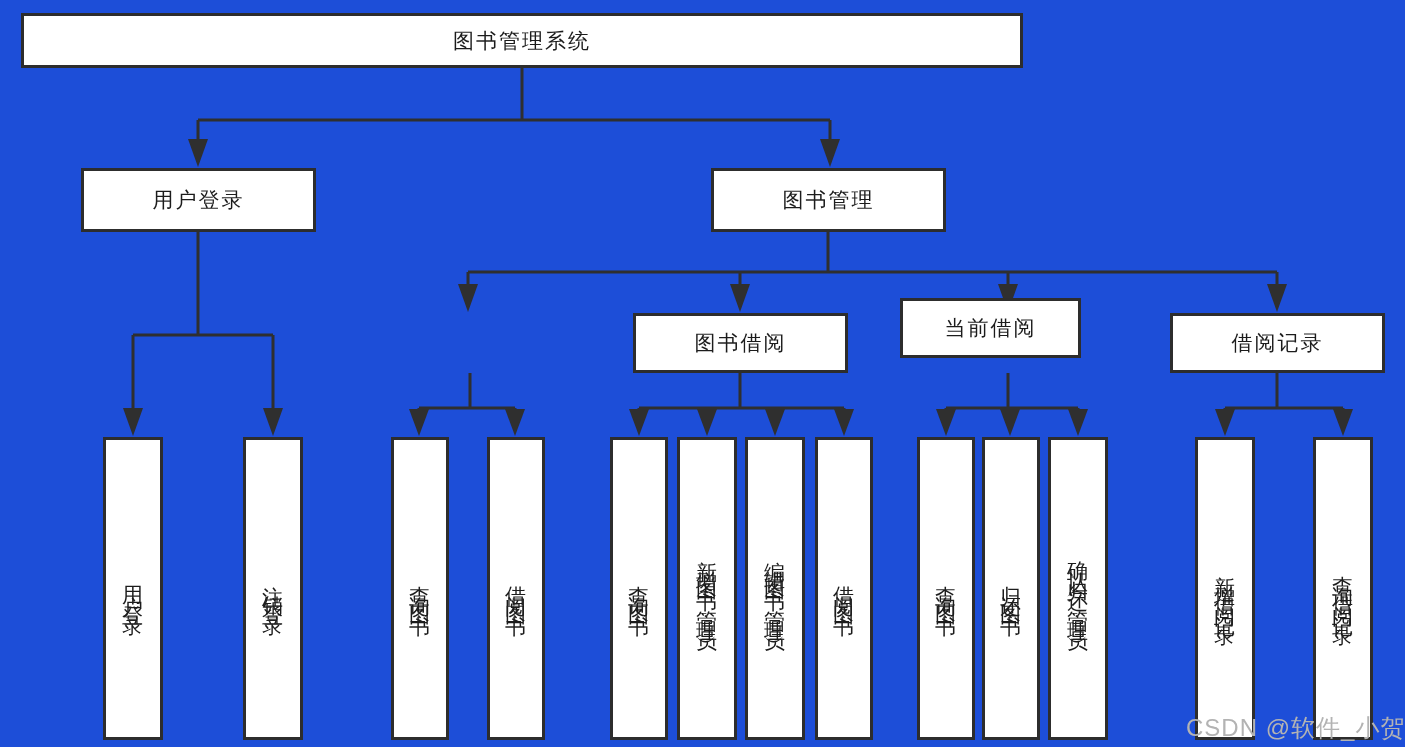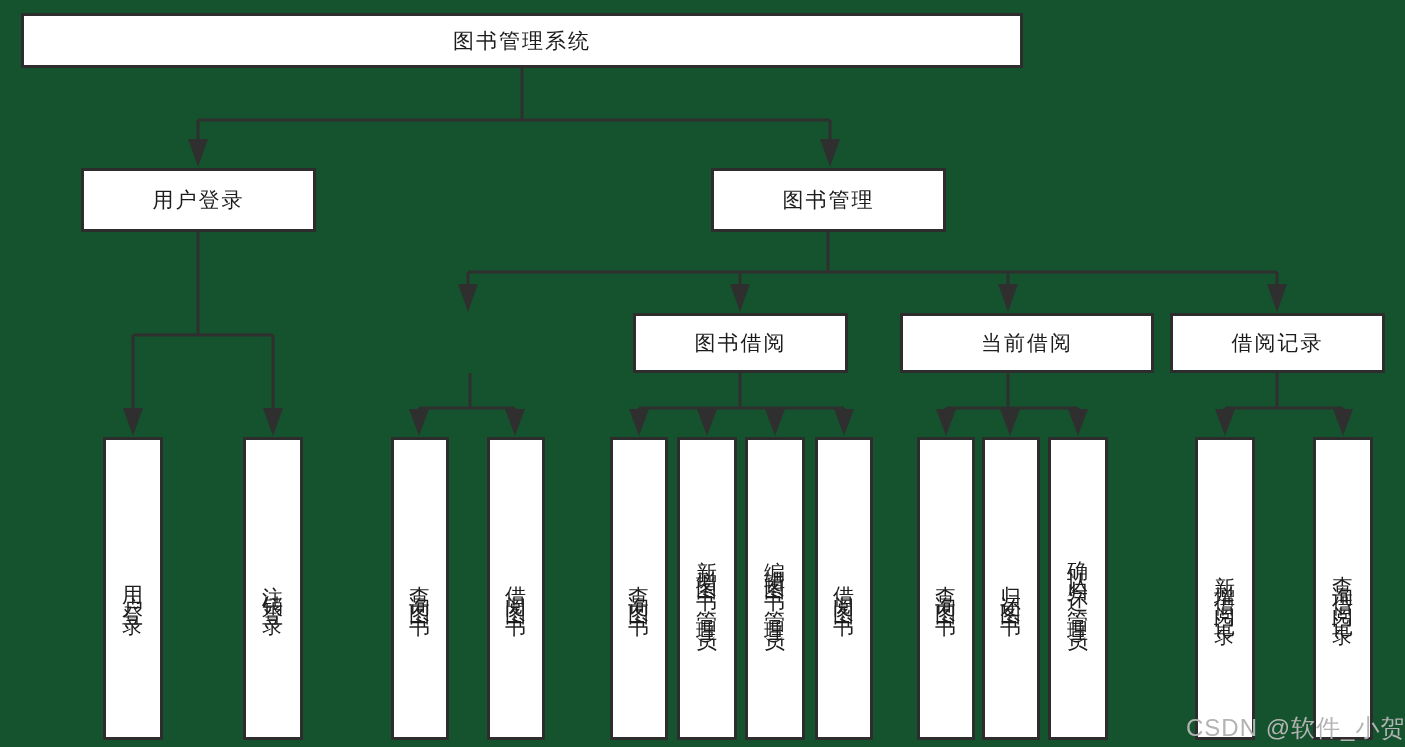--- a/index.html
+++ b/index.html
@@ -5,21 +5,21 @@
   html, body {
     margin: 0;
     padding: 0;
     background: #ffffff;
     font-family: "Liberation Sans", "DejaVu Sans", sans-serif;
   }
   .stage {
     position: relative;
     width: 1405px;
     height: 747px;
-    background: #14532d;
+    background: #1d4ed8;
     overflow: hidden;
   }
   svg.connectors {
     position: absolute;
     left: 0; top: 0;
     width: 1405px; height: 747px;
   }
   .node {
     position: absolute;
     box-sizing: border-box;
@@ -124,21 +124,21 @@
   <div class="node" style="left:81px; top:168px; width:235px; height:64px;">
     <span>用户登录</span>
   </div>
   <div class="node" style="left:711px; top:168px; width:235px; height:64px;align-items:center;">
     <span>图书管理</span>
   </div>
 
   <div class="node" style="left:633px; top:313px; width:215px; height:60px;">
     <span>图书借阅</span>
   </div>
-  <div class="node" style="left:900px; top:313px; width:254px; height:60px;">
+  <div class="node" style="left:900px; top:298px; width:181px; height:60px;">
     <span>当前借阅</span>
   </div>
   <div class="node" style="left:1170px; top:313px; width:215px; height:60px;">
     <span>借阅记录</span>
   </div>
 
   <div class="leaf" style="left:103px; width:60px;">
     <span class="vtext">用户登录</span>
   </div>
   <div class="leaf" style="left:243px; width:60px;">

